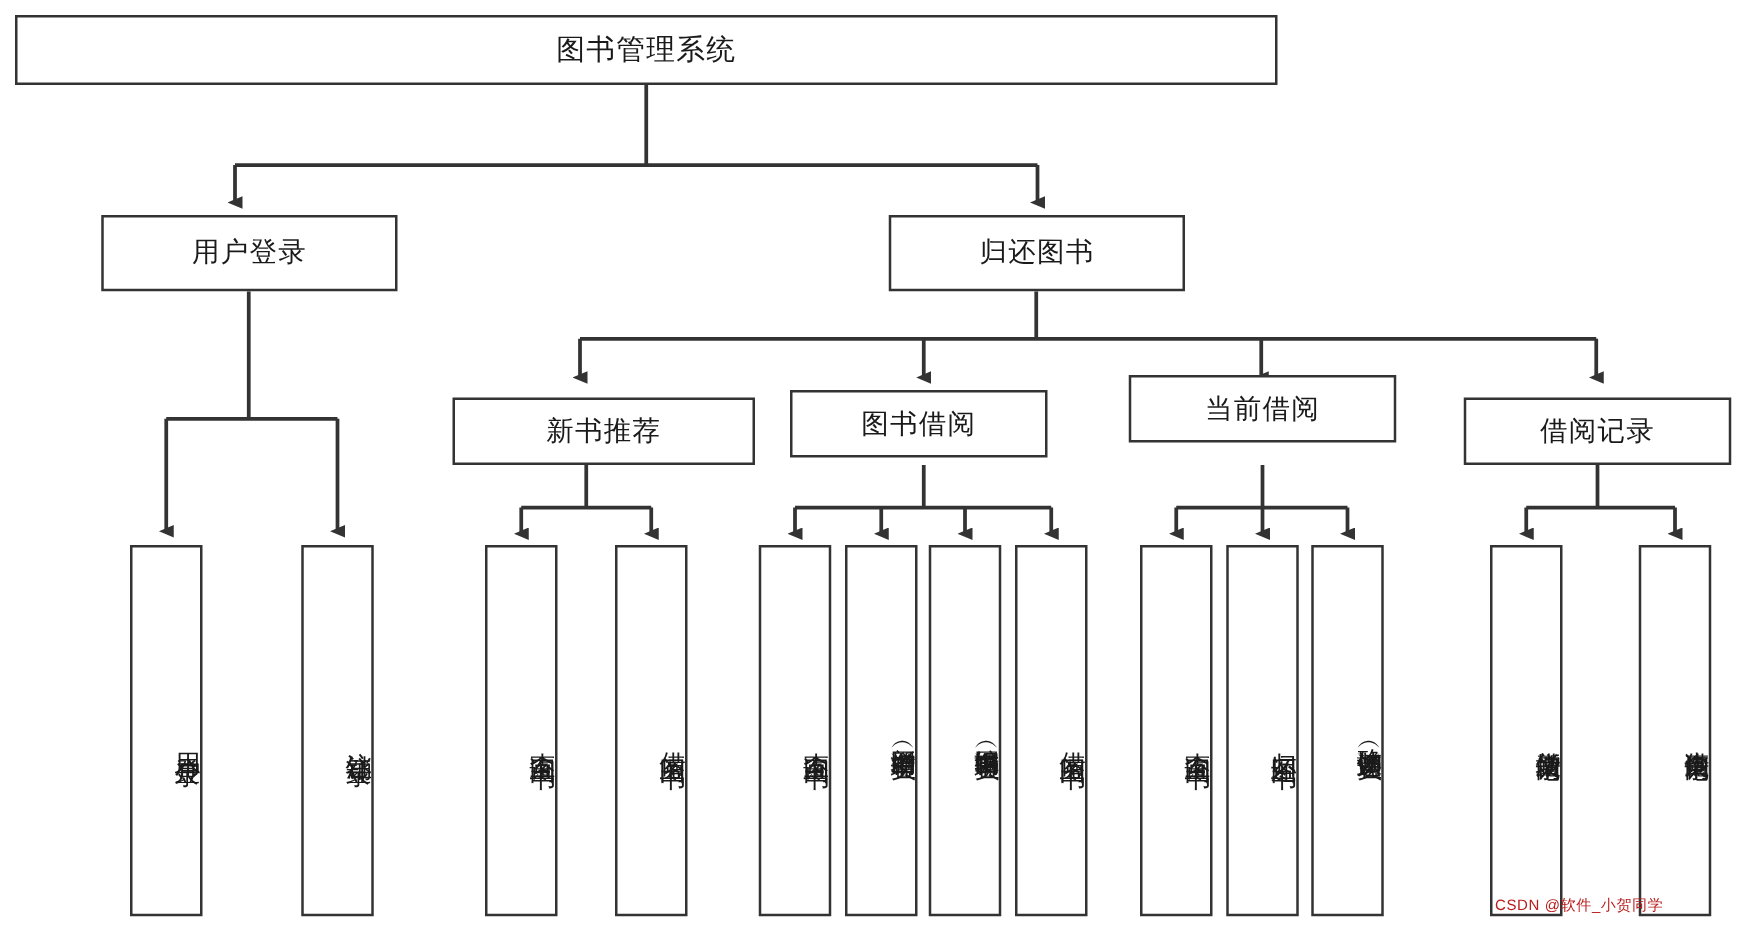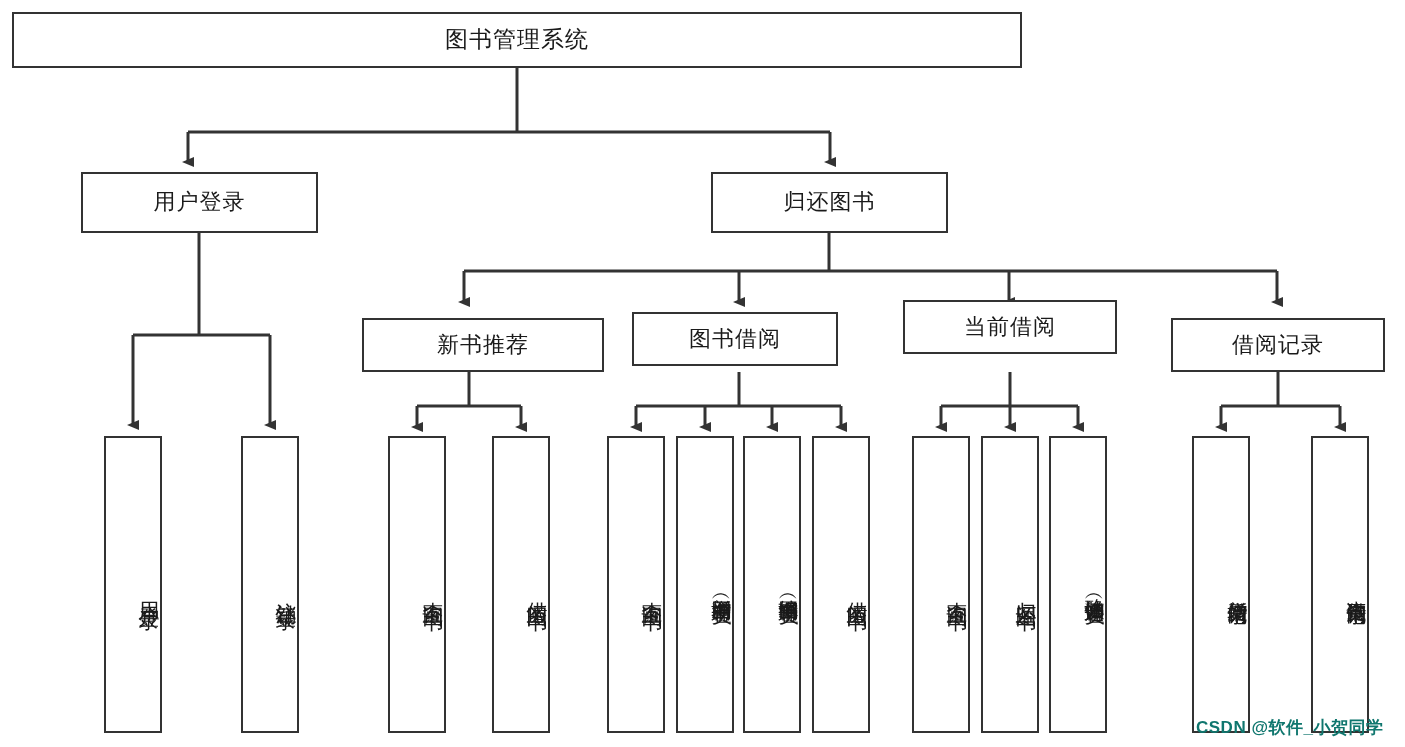--- a/index.html
+++ b/index.html
@@ -52,26 +52,25 @@
     white-space: nowrap;
     overflow: hidden;
   }
   .node.leaf.tall-text {
     font-size: 20px;
     letter-spacing: 1px;
     padding-top: 6px;
   }
   .watermark {
     position: absolute;
-    color: #0f766e;
-    font-size: 17px;
+    color: #b91c1c;
+    font-size: 12px;
     letter-spacing: 0.5px;
     white-space: nowrap;
     z-index: 3;
-    font-weight: bold;
   }
 </style>
 </head>
 <body>
 
 <div id="canvas">
 
   <svg id="wires" viewBox="0 0 1405 747" width="1405" height="747">
     <defs>
       <marker id="arrow" markerWidth="12" markerHeight="12" refX="5" refY="6" orient="auto" markerUnits="userSpaceOnUse">

